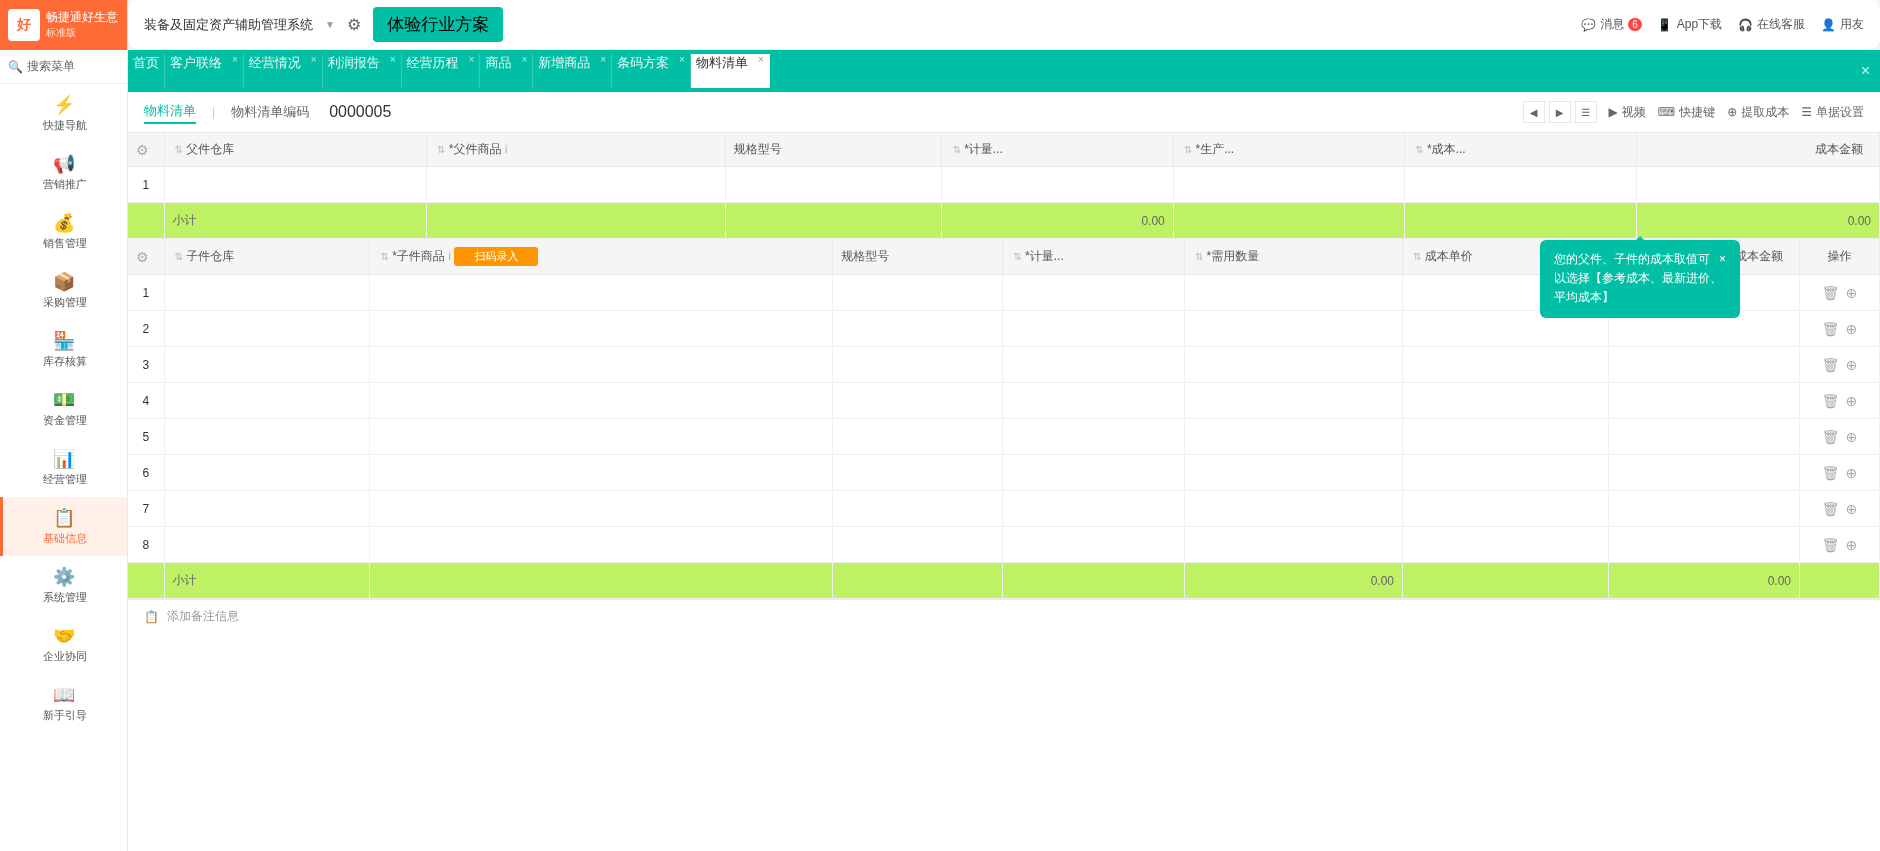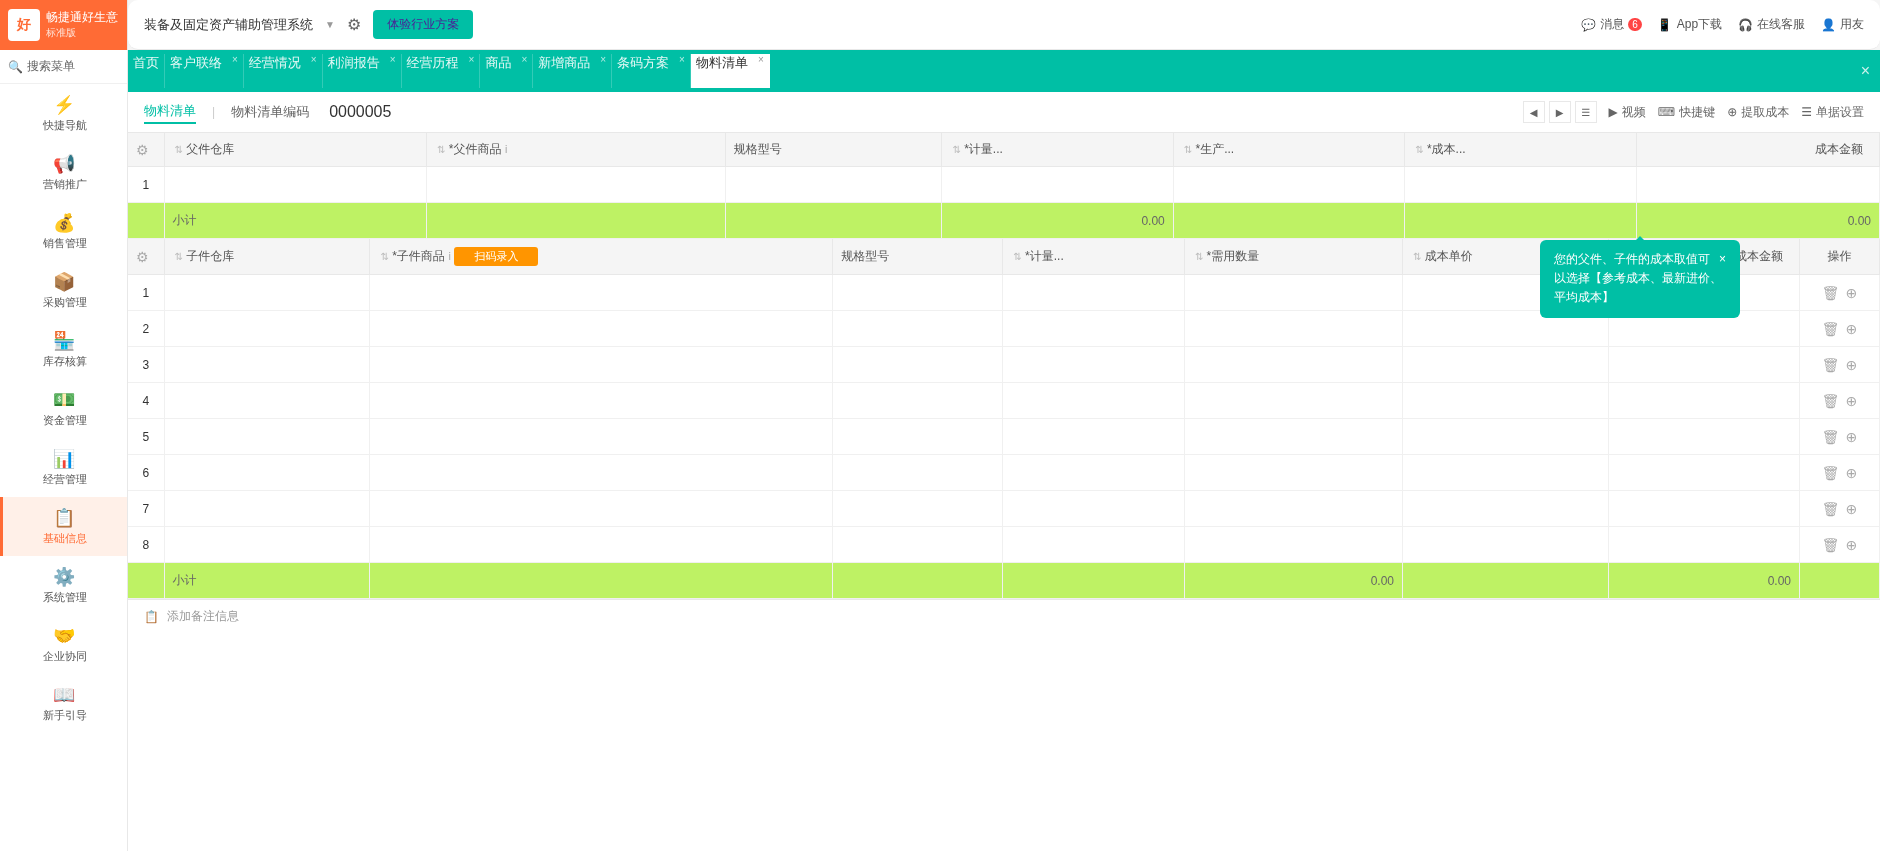--- a/index.html
+++ b/index.html
@@ -73,26 +73,26 @@
       padding: 0 16px;
       border-bottom: 1px solid #e8e8e8;
       border-radius: 10px;
     }
     .header-left { display: flex; align-items: center; gap: 12px; }
     .system-title { font-size: 13px; color: #333; }
     .dropdown-arrow { color: #999; font-size: 10px; }
     .gear-icon { color: #666; font-size: 16px; cursor: pointer; }
     .trial-btn {
       background: #00bfa5;
-      color: #4c1d95;
+      color: #000000;
       border: none;
       padding: 6px 14px;
       border-radius: 4px;
       cursor: pointer;
-      font-size: 12px;
+      font-size: 17px;
       text-align: right;
     }
     .header-right { display: flex; align-items: center; gap: 16px; color: #555; font-size: 12px; }
     .header-right-item { display: flex; align-items: center; gap: 4px; cursor: pointer; }
     .badge {
       background: #ff4444;
       color: #fff;
       border-radius: 8px;
       padding: 1px 4px;
       font-size: 10px;

